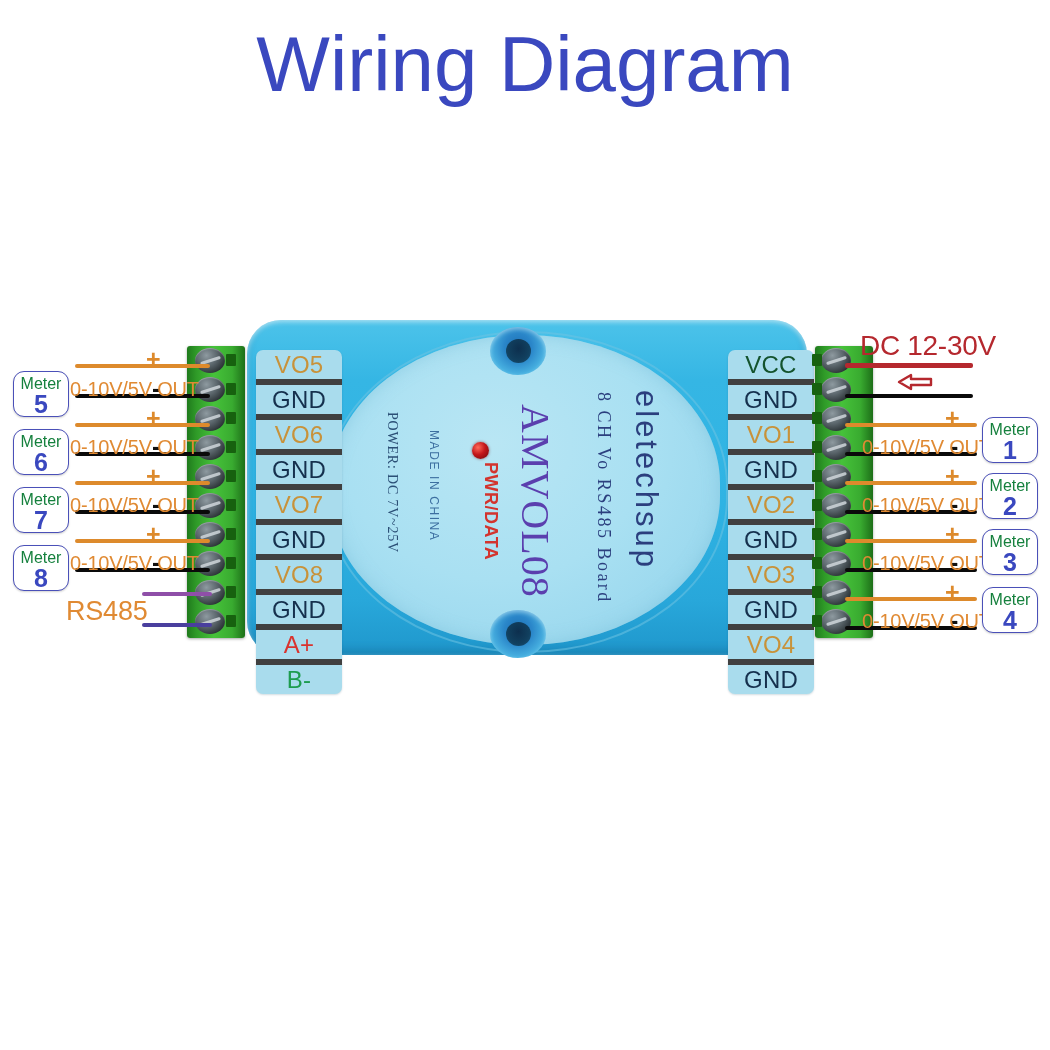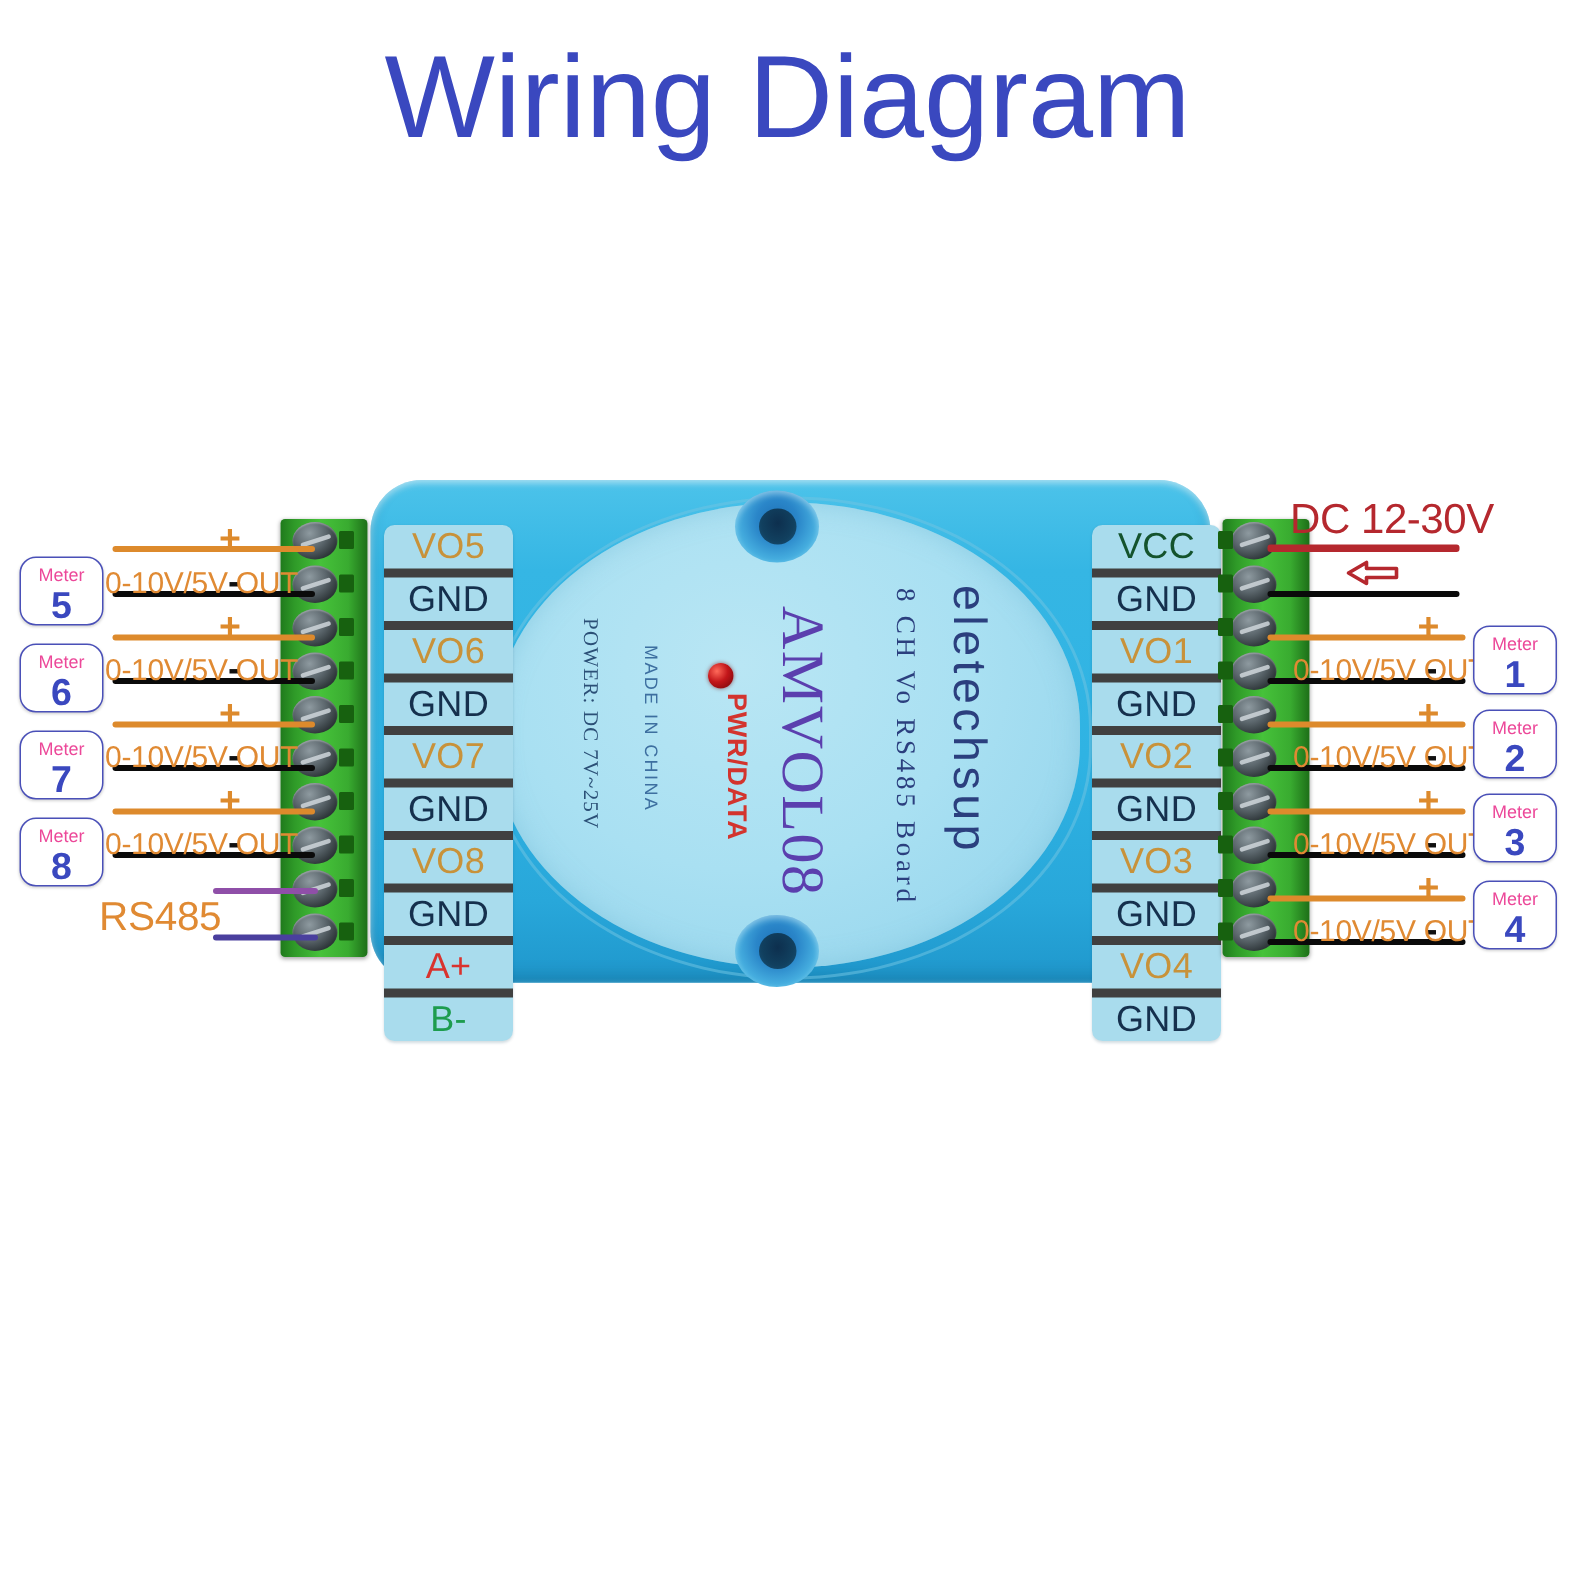--- a/index.html
+++ b/index.html
@@ -96,21 +96,21 @@
   .w-orange{background:#dd8a2c;}
   .w-black{background:#0a0a0a;}
   .w-red{background:#b5282e;height:5px;}
   .w-purpleA{background:#8f4fa8;height:4px;}
   .w-purpleB{background:#4a3f9e;height:4px;}
 
   
   .meter{position:absolute;width:54px;height:44px;border:1.5px solid #4a50b8;
          border-radius:11px;background:#ffffff;text-align:center;
          box-shadow:0 1px 2px rgba(0,0,0,.18);}
-  .meter .m-lab{display:block;font-size:12px;line-height:17px;color:#ec4899;margin-top:3px;}
+  .meter .m-lab{display:block;font-size:16px;line-height:17px;color:#15803d;margin-top:3px;}
   .meter .m-num{display:block;font-size:25px;line-height:24px;color:#3a48bf;font-weight:bold;}
 
   
   .ann{position:absolute;white-space:nowrap;}
   .ann-out{font-size:20px;color:#e08a33;letter-spacing:-.2px;}
   .ann-plus{font-size:25px;color:#dd8a2c;font-weight:bold;}
   .ann-minus{font-size:25px;color:#111;font-weight:bold;line-height:10px;}
   .ann-dc{font-size:28px;color:#b5282e;letter-spacing:-.3px;}
   .ann-rs485{font-size:27px;color:#e08a33;letter-spacing:-.2px;}
 

